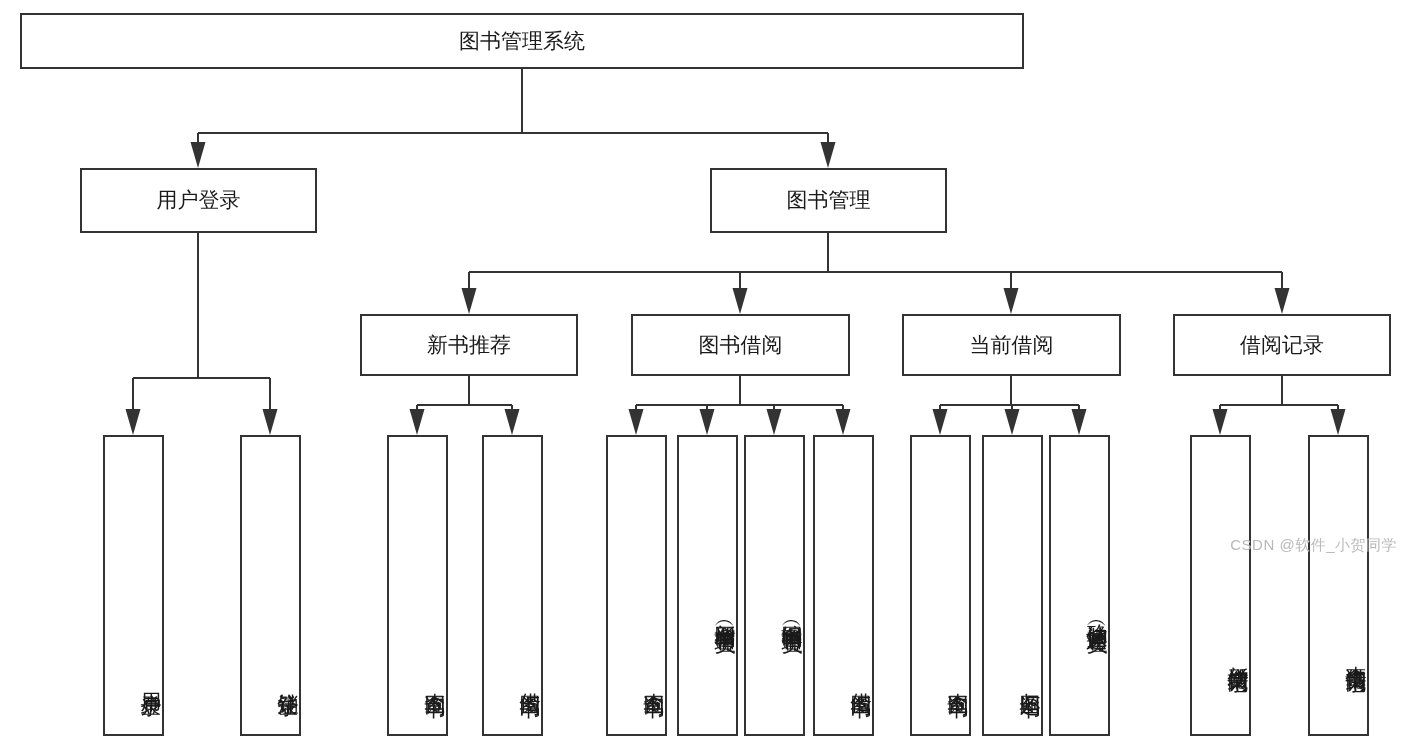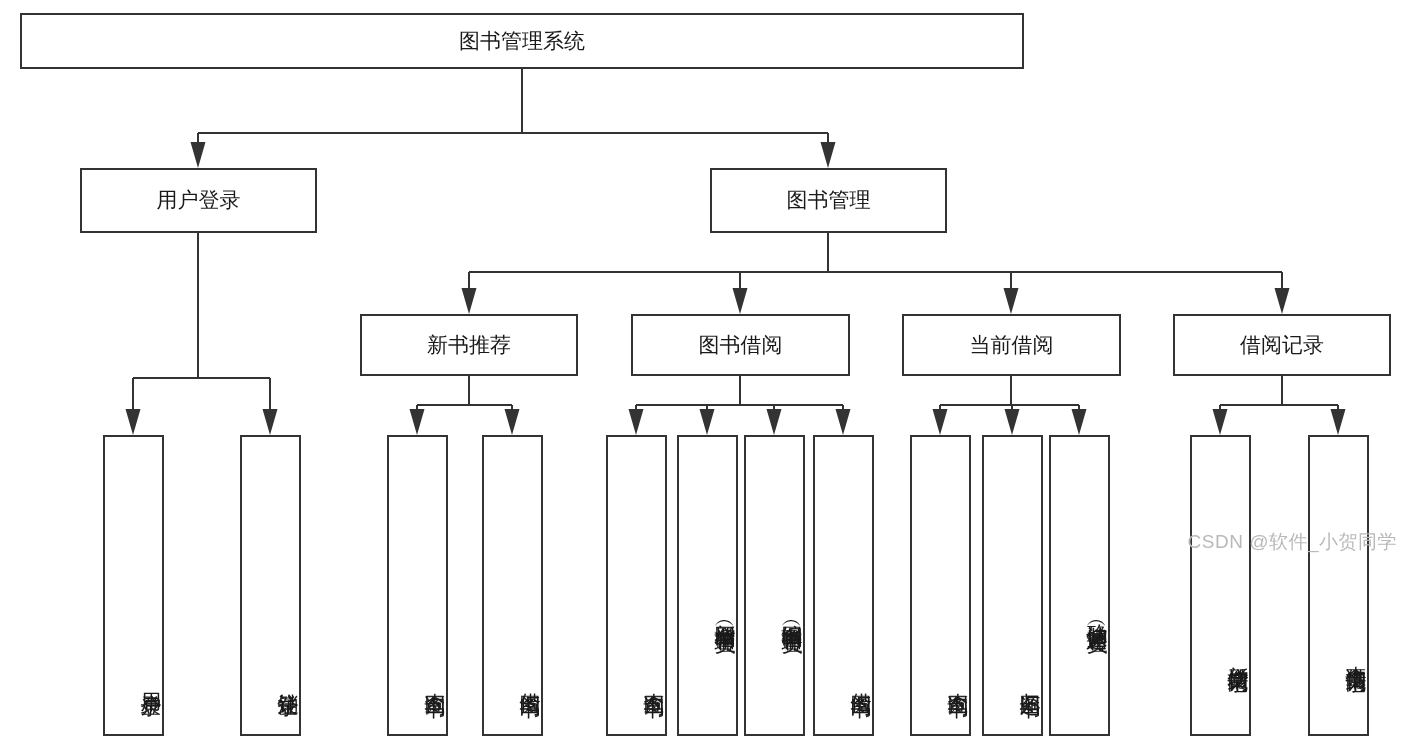--- a/index.html
+++ b/index.html
@@ -64,21 +64,21 @@
     display: flex;
     align-items: flex-start;
     justify-content: center;
     pointer-events: none;
   }
   .watermark {
     position: absolute;
     right: 8px;
     bottom: 6px;
     font-family: "Liberation Sans", "DejaVu Sans", sans-serif;
-    font-size: 19px;
+    font-size: 15px;
     color: #b9b9b9;
     letter-spacing: 0.5px;
     white-space: nowrap;
   }
 </style>
 </head>
 <body>
 
 <div id="diagram-canvas">
 

